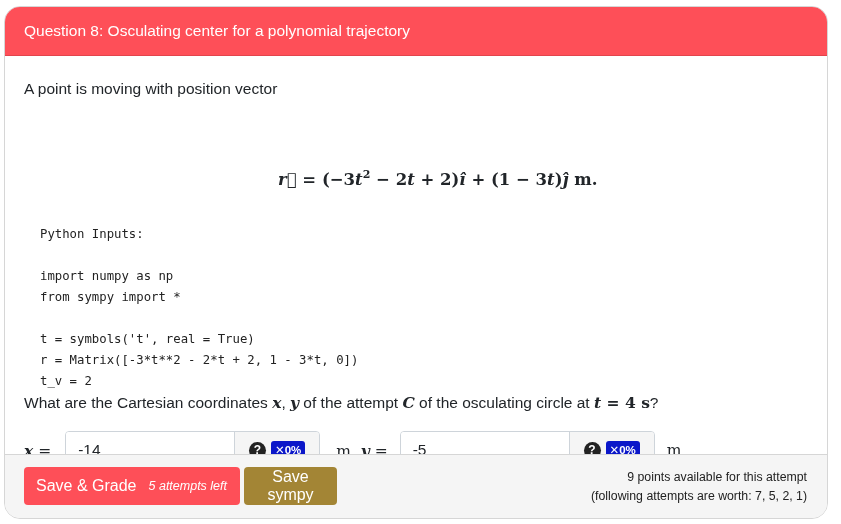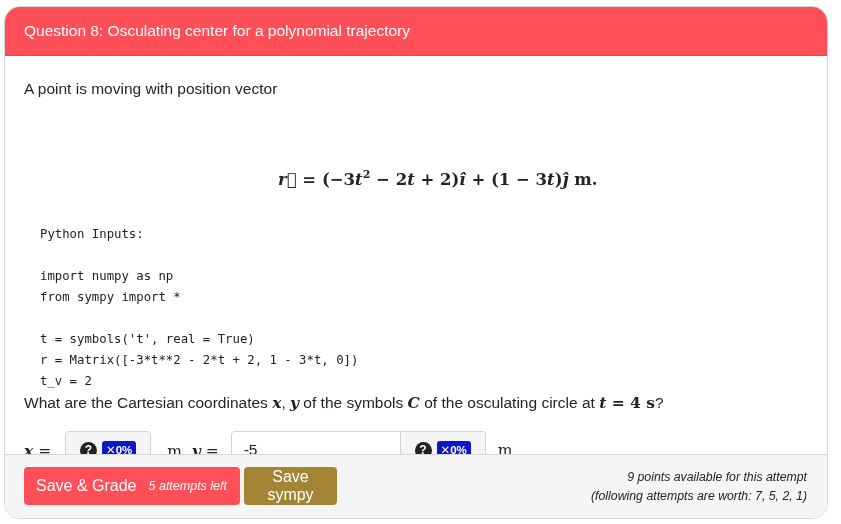--- a/index.html
+++ b/index.html
@@ -79,21 +79,21 @@
     .btn {
       position: absolute; top: 12px; height: 38px; border: none; border-radius: 4px;
       color: #fff; font-size: 16px; font-family: "Liberation Sans", sans-serif;
       display: flex; align-items: center; padding: 0 12px; cursor: pointer;
     }
     .btn-grade { left: 19px; width: 216px; background: #fe4f58; }
     .btn-grade .small { font-style: italic; font-size: 12.5px; margin-left: 12px; }
     .btn-save { left: 239px; width: 93px; background: #a38535; justify-content: center; }
     .points {
       position: absolute; right: 20px; top: 13px; text-align: right;
-      font-style: italic; font-size: 12.3px; line-height: 19px; color: #222; margin-left: 22px;
+      font-size: 12.3px; line-height: 19px; color: #222; margin-left: 22px;
     }
   </style>
 </head>
 <body>
 
 <div class="card">
   <div class="card-header">
     <span>Question 8: Osculating center for a polynomial trajectory</span>
   </div>
 
@@ -107,26 +107,27 @@
     <pre class="code">Python Inputs:
 
 import numpy as np
 from sympy import *
 
 t = symbols('t', real = True)
 r = Matrix([-3*t**2 - 2*t + 2, 1 - 3*t, 0])
 t_v = 2</pre>
 
     <div class="question">
-      <span>What are the Cartesian coordinates </span><span class="m">x</span><span>, </span><span class="m">y</span><span> of the symbols </span><span class="m">C</span><span> of the osculating circle at </span><span class="m">t</span><span class="r"> = 4 s</span><span>?</span>
+      <span>What are the Cartesian coordinates </span><span class="m">x</span><span>, </span><span class="m">y</span><span> of the attempt </span><span class="m">C</span><span> of the osculating circle at </span><span class="m">t</span><span class="r"> = 4 s</span><span>?</span>
     </div>
 
     <div class="answer-row">
       <span class="var-label" style="margin-right:14px;"><span class="it">x</span><span> = </span></span>
       <div class="input-group">
+        <input type="text" value="-14" style="">
         <div class="addon">
           <span class="help-icon">?</span>
           <span class="badge">✕0%</span>
         </div>
       </div>
       <span class="var-label" style="margin:0 12px 0 16px;"><span>m, </span><span class="it">y</span><span> = </span></span>
       <div class="input-group">
         <input type="text" value="-5" style="">
         <div class="addon">
           <span class="help-icon">?</span>

